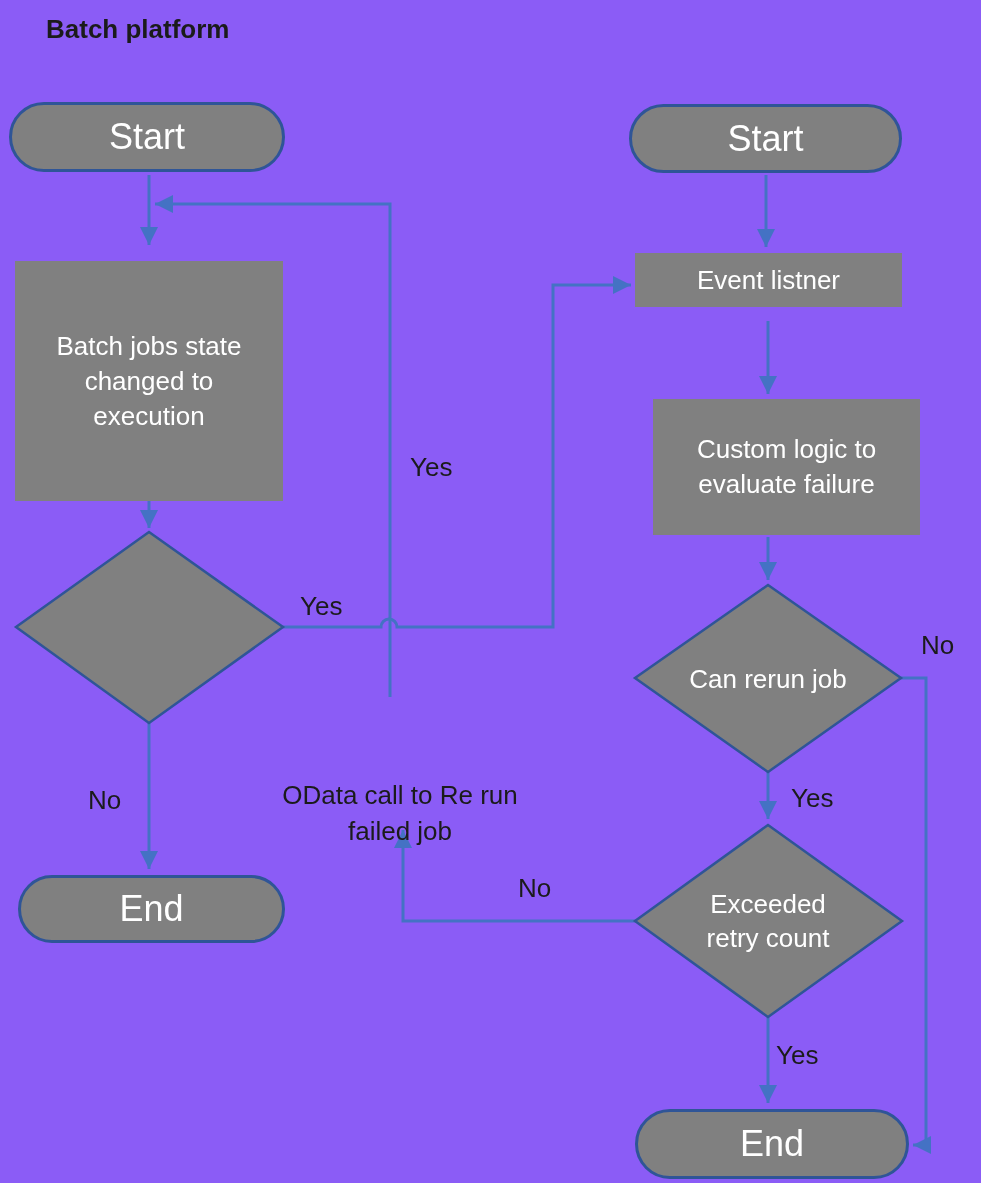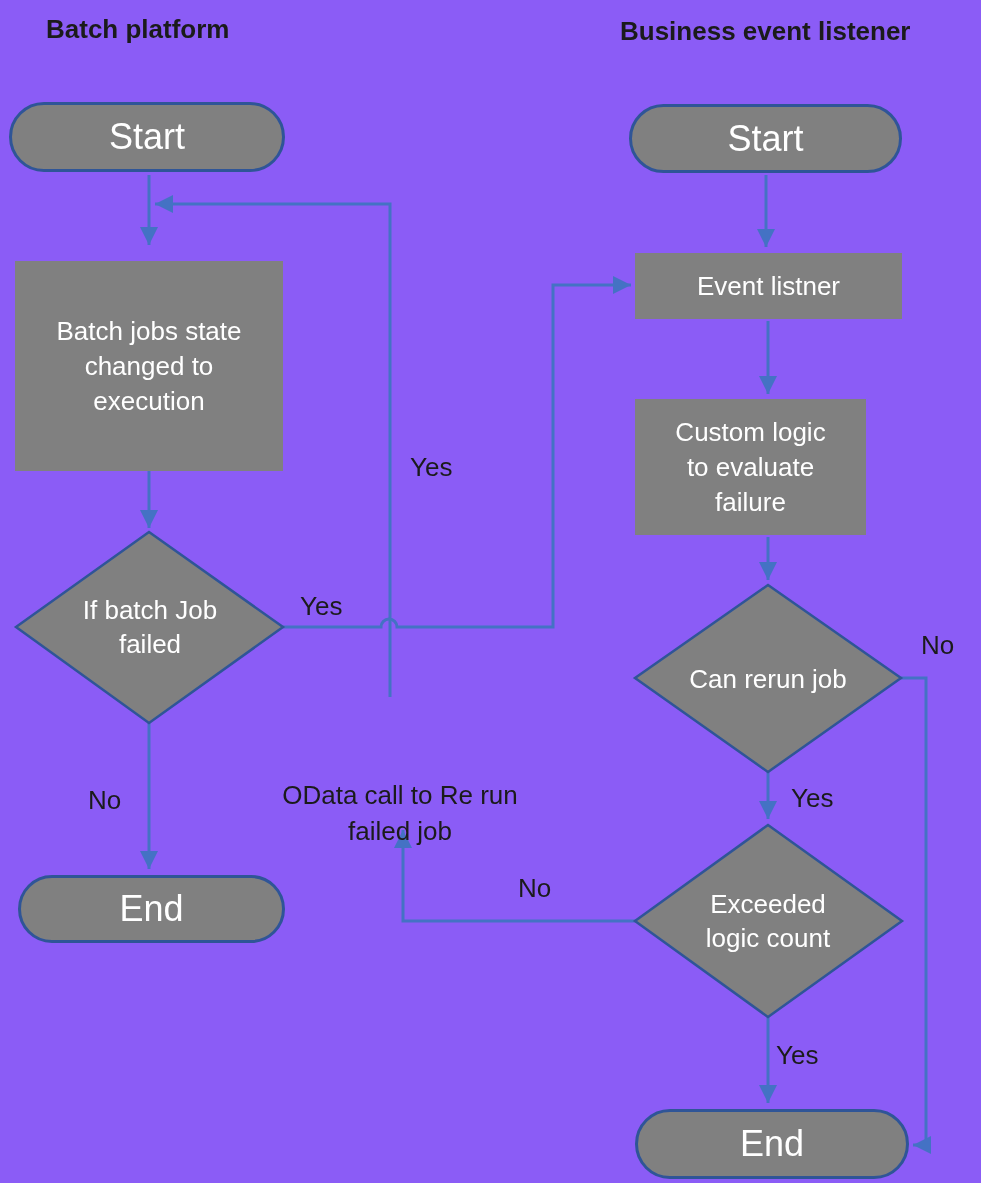--- a/index.html
+++ b/index.html
@@ -44,32 +44,30 @@
       <path d="M636,921 H403 V830" marker-end="url(#arrow)"></path>
     </g>
     <g fill="#808080" stroke="#2F5597" stroke-width="2.5">
       <polygon points="149,532 283,627 149,723 16,627"></polygon>
       <polygon points="768,585 901,678 768,772 635,678"></polygon>
       <polygon points="768,825 902,921 768,1017 635,921"></polygon>
     </g>
   </svg>
 
   <div class="col-title" style="left:46px;top:14px;">Batch platform</div>
-  <div class="col-title" style="left:620px;top:16px;">Business event listener</div>
 
   <div class="pill" style="left:9px;top:102px;width:276px;height:70px;">Start</div>
-  <div class="rect" style="left:15px;top:261px;width:268px;height:210px;padding:0 38px;">Batch jobs state changed to execution</div>
-  <div class="diamond-label" style="left:55px;top:584px;width:190px;height:86px;">If batch Job failed</div>
+  <div class="rect" style="left:15px;top:261px;width:268px;height:240px;padding:0 38px;">Batch jobs state changed to execution</div>
   <div class="pill" style="left:18px;top:875px;width:267px;height:68px;">End</div>
 
   <div class="pill" style="left:629px;top:104px;width:273px;height:69px;">Start</div>
-  <div class="rect" style="left:635px;top:253px;width:267px;height:66px;">Event listner</div>
-  <div class="rect" style="left:635px;top:399px;width:231px;height:136px;padding:0 32px;">Custom logic to evaluate failure</div>
+  <div class="rect" style="left:635px;top:253px;width:267px;height:54px;">Event listner</div>
+  <div class="rect" style="left:653px;top:399px;width:267px;height:136px;padding:0 32px;">Custom logic to evaluate failure</div>
   <div class="diamond-label" style="left:658px;top:660px;width:220px;height:38px;">Can rerun job</div>
-  <div class="diamond-label" style="left:683px;top:884px;width:170px;height:74px;">Exceeded logic count</div>
+  <div class="diamond-label" style="left:683px;top:884px;width:170px;height:74px;">Exceeded retry count</div>
   <div class="pill" style="left:635px;top:1109px;width:274px;height:70px;">End</div>
 
   <div class="edge-label" style="left:300px;top:591px;">Yes</div>
   <div class="edge-label" style="left:410px;top:452px;">Yes</div>
   <div class="edge-label" style="left:88px;top:785px;">No</div>
   <div class="edge-label" style="left:921px;top:630px;">No</div>
   <div class="edge-label" style="left:791px;top:783px;">Yes</div>
   <div class="edge-label" style="left:518px;top:873px;">No</div>
   <div class="edge-label" style="left:776px;top:1040px;">Yes</div>
 

